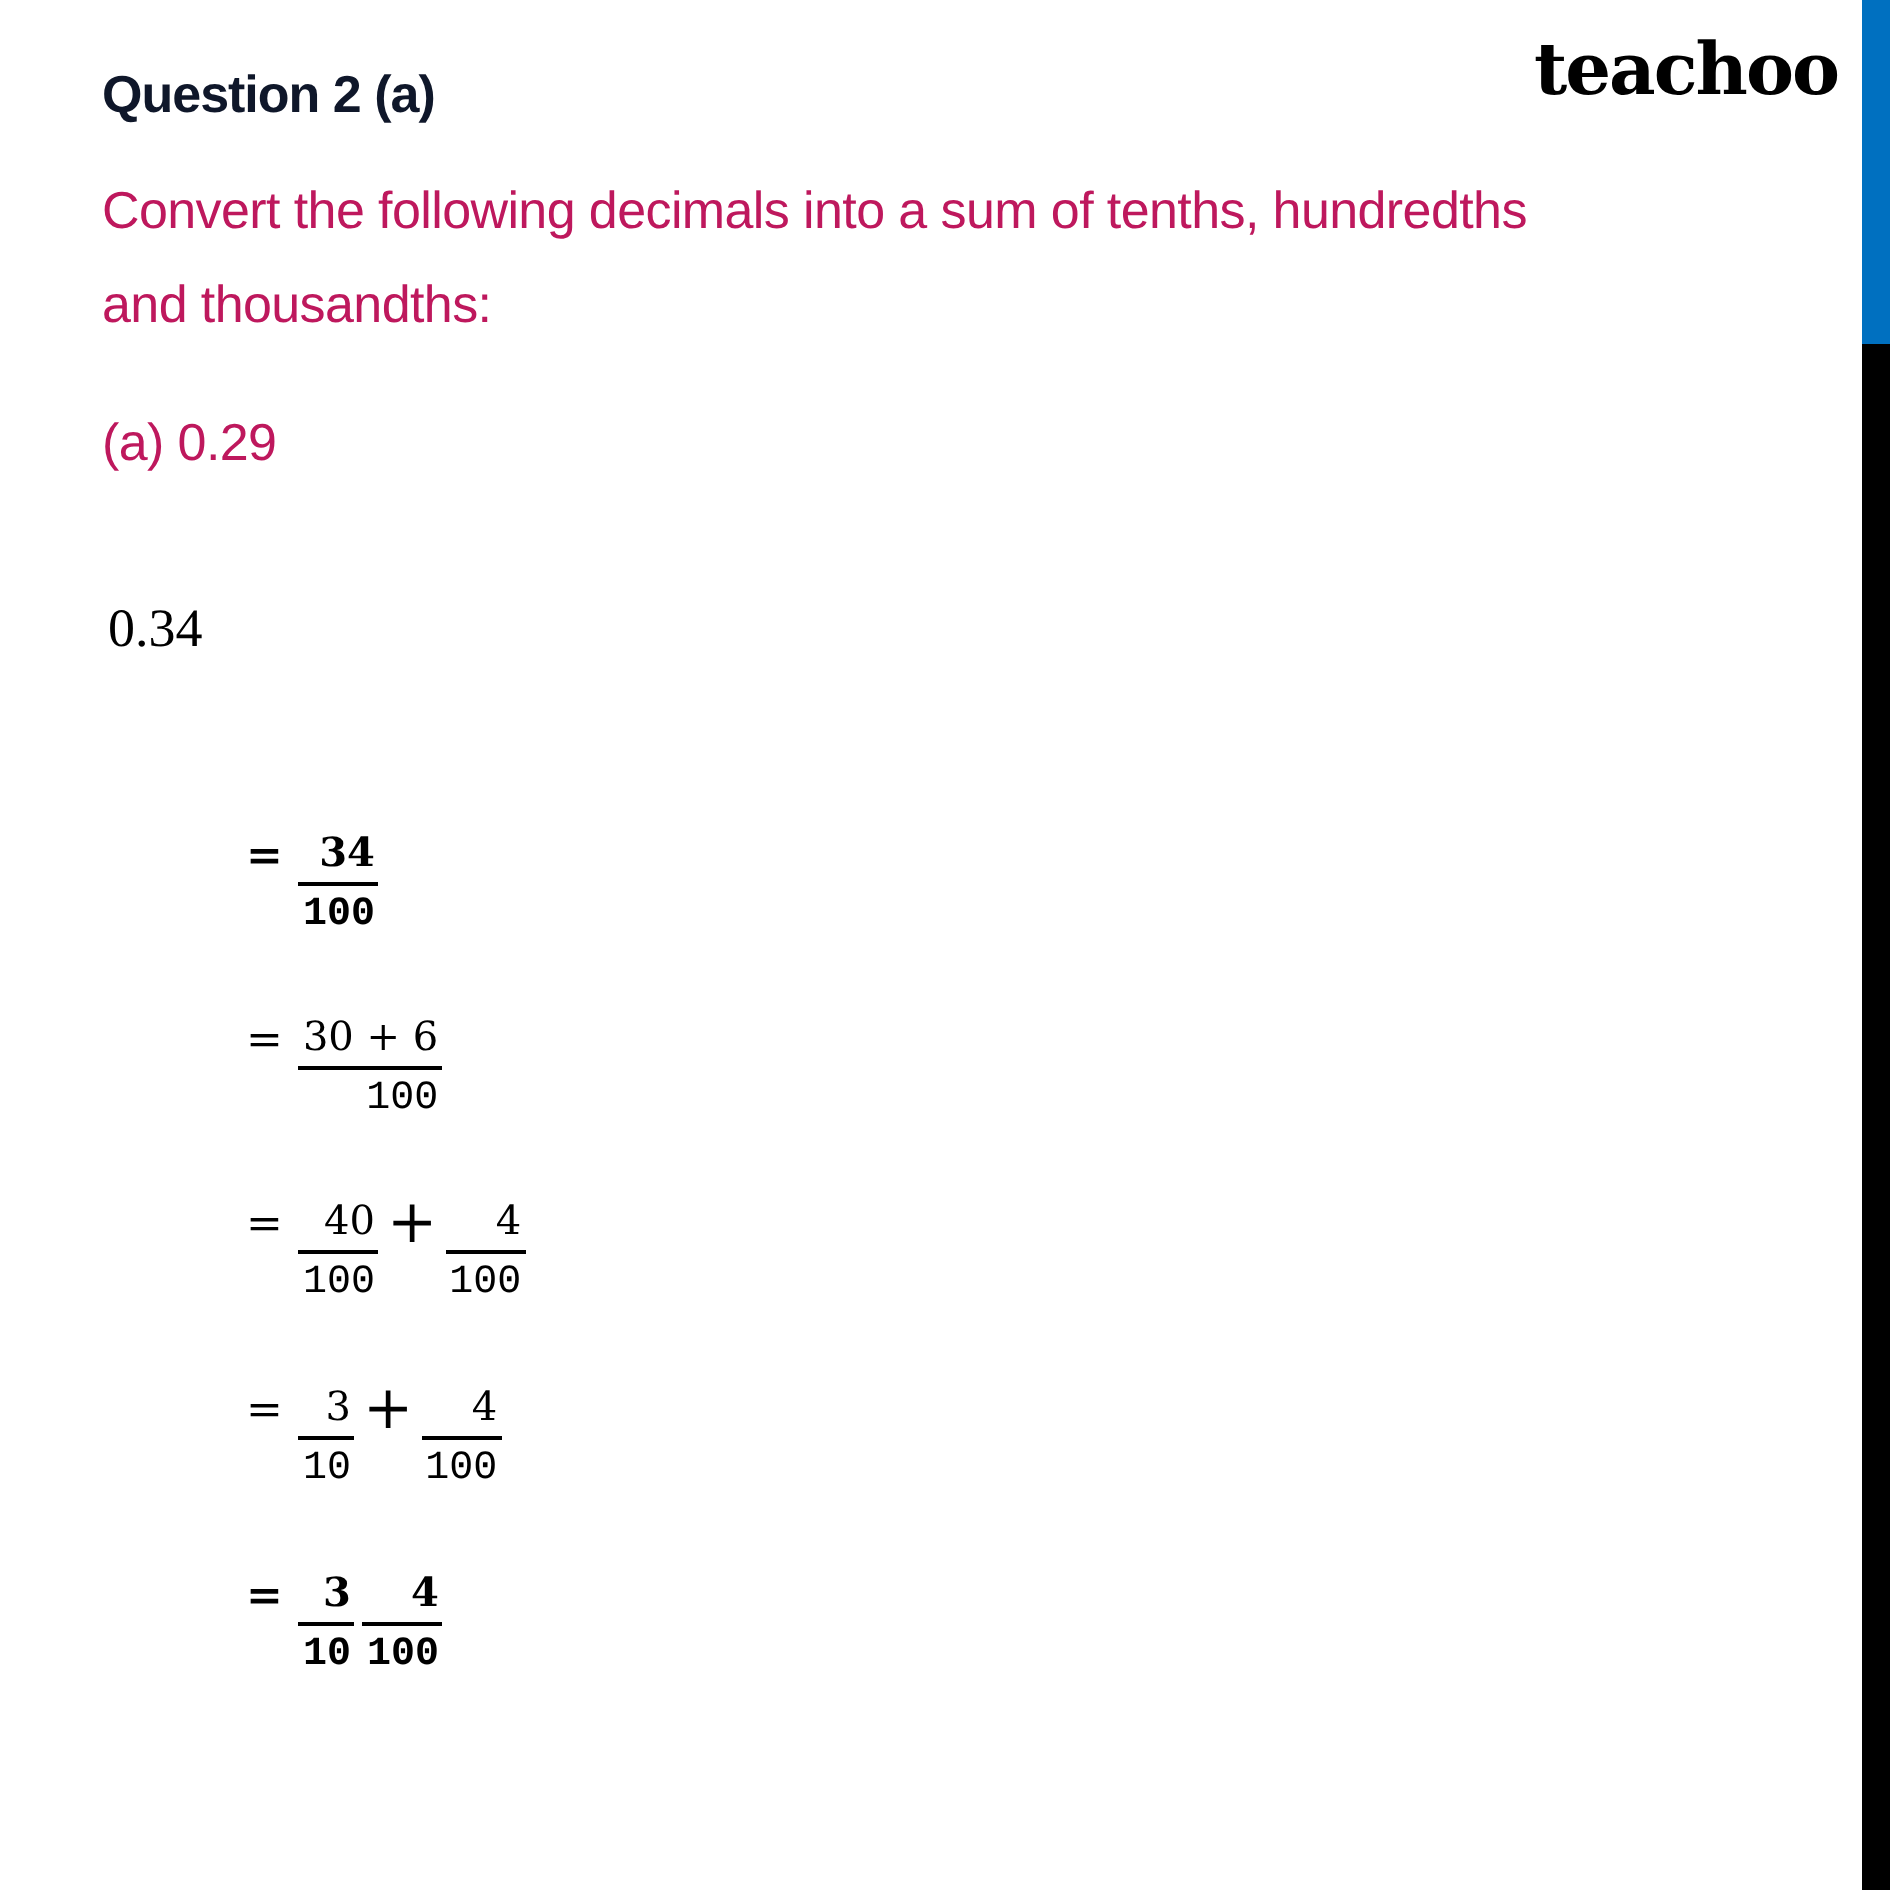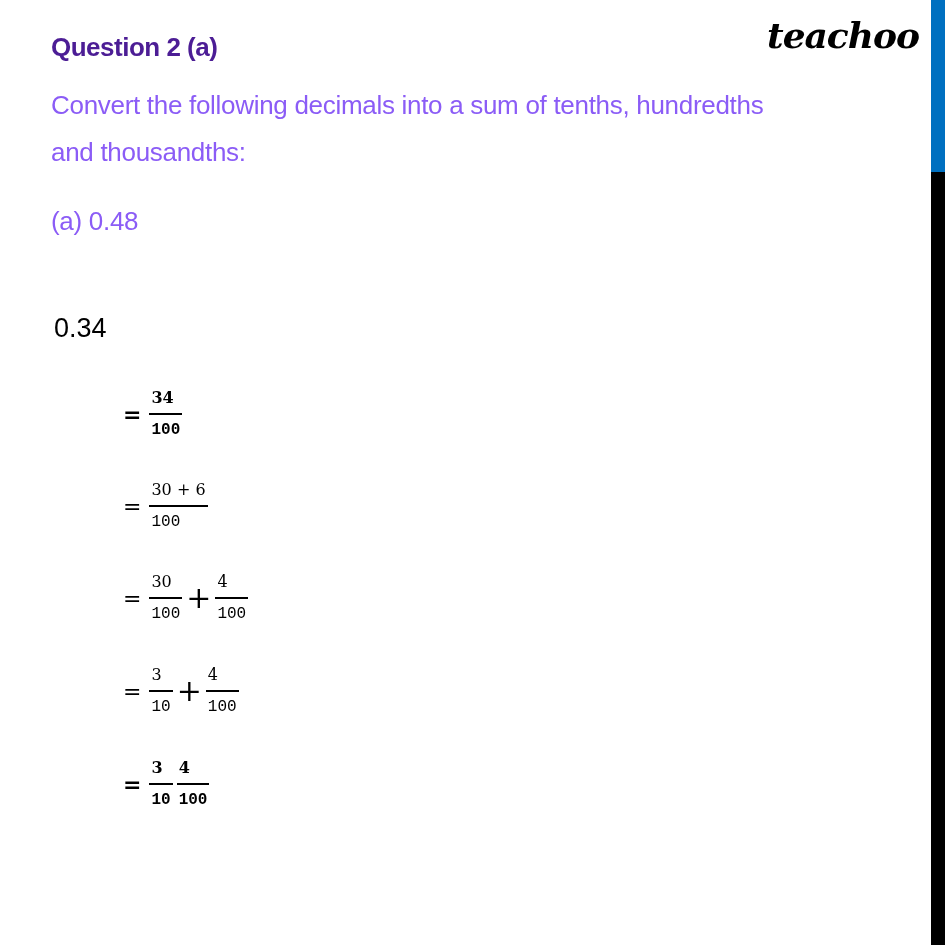--- a/index.html
+++ b/index.html
@@ -5,60 +5,60 @@
     html, body { margin: 0; padding: 0; }
     body {
       width: 945px; height: 945px; position: relative; overflow: hidden;
       background: #ffffff;
       font-family: "Liberation Sans", "DejaVu Sans", sans-serif;
     }
     .side-bar { position: absolute; left: 931px; top: 0; width: 14px; height: 945px; background: #000; }
     .side-bar-accent { position: absolute; left: 0; top: 0; width: 14px; height: 172px; background: #0070c0; }
     .logo {
       position: absolute; left: 767px; top: 14px;
-      font-family: "DejaVu Serif", serif; font-weight: bold; font-style: italic;
+      font-family: "DejaVu Serif", serif; font-weight: bold; 
       font-size: 36px; color: #000; letter-spacing: -1px;
     }
     .q-title {
       position: absolute; left: 51px; top: 32px;
-      font-size: 26px; font-weight: bold; color: #4c1d95;
+      font-size: 26px; font-weight: bold; color: #0f172a;
       letter-spacing: -0.5px;
     }
     .q-text {
-      position: absolute; left: 51px; color: #8b5cf6; font-size: 26px;
+      position: absolute; left: 51px; color: #be185d; font-size: 26px;
       letter-spacing: -0.3px;
     }
-    .start-val { position: absolute; left: 54px; top: 313px; font-size: 27px; color: #000; }
+    .start-val { position: absolute; left: 54px; top: 299px; font-size: 27px; color: #000; font-family: Liberation Serif, serif; }
     .step {
       position: absolute; left: 123px; display: flex; align-items: center;
       font-family: "DejaVu Serif", serif; color: #000;
     }
     .eq { font-size: 22px; margin-right: 8px; }
     .bold .eq { font-weight: bold; }
-    .frac { display: inline-flex; flex-direction: column; align-items: flex-start; font-size: 16px; line-height: 24px; }
+    .frac { display: inline-flex; flex-direction: column; align-items: flex-end; font-size: 20px; line-height: 24px; margin-top: 28px; }
     .frac .num { padding: 0 2px; }
     .frac .bar { align-self: stretch; height: 2px; background: #000; margin: 3px 0; }
     .frac .den { padding: 0 2px; font-family: Liberation Mono, monospace; }
     .bold .frac { font-weight: bold; }
     .plus { font-size: 30px; margin: 0 4px; font-weight: normal; line-height: 1; }
     .gap { width: 4px; display: inline-block; }
   </style>
 </head>
 <body>
 
 <div class="side-bar">
   <div class="side-bar-accent"></div>
 </div>
 
 <div class="logo">teachoo</div>
 
 <div class="q-title">Question 2 (a)</div>
 <div class="q-text" style="top:90px">Convert the following decimals into a sum of tenths, hundredths</div>
 <div class="q-text" style="top:137px">and thousandths:</div>
-<div class="q-text" style="top:206px">(a) 0.48</div>
+<div class="q-text" style="top:206px">(a) 0.29</div>
 
 <div class="start-val">0.34</div>
 
 <div class="step bold" style="top:386px">
   <span class="eq">=</span>
   <span class="frac">
     <span class="num">34</span>
     <span class="bar"></span>
     <span class="den">100</span>
   </span>
@@ -69,21 +69,21 @@
   <span class="frac">
     <span class="num">30 + 6</span>
     <span class="bar"></span>
     <span class="den">100</span>
   </span>
 </div>
 
 <div class="step" style="top:570px">
   <span class="eq">=</span>
   <span class="frac">
-    <span class="num">30</span>
+    <span class="num">40</span>
     <span class="bar"></span>
     <span class="den">100</span>
   </span>
   <span class="plus">+</span>
   <span class="frac">
     <span class="num">4</span>
     <span class="bar"></span>
     <span class="den">100</span>
   </span>
 </div>

